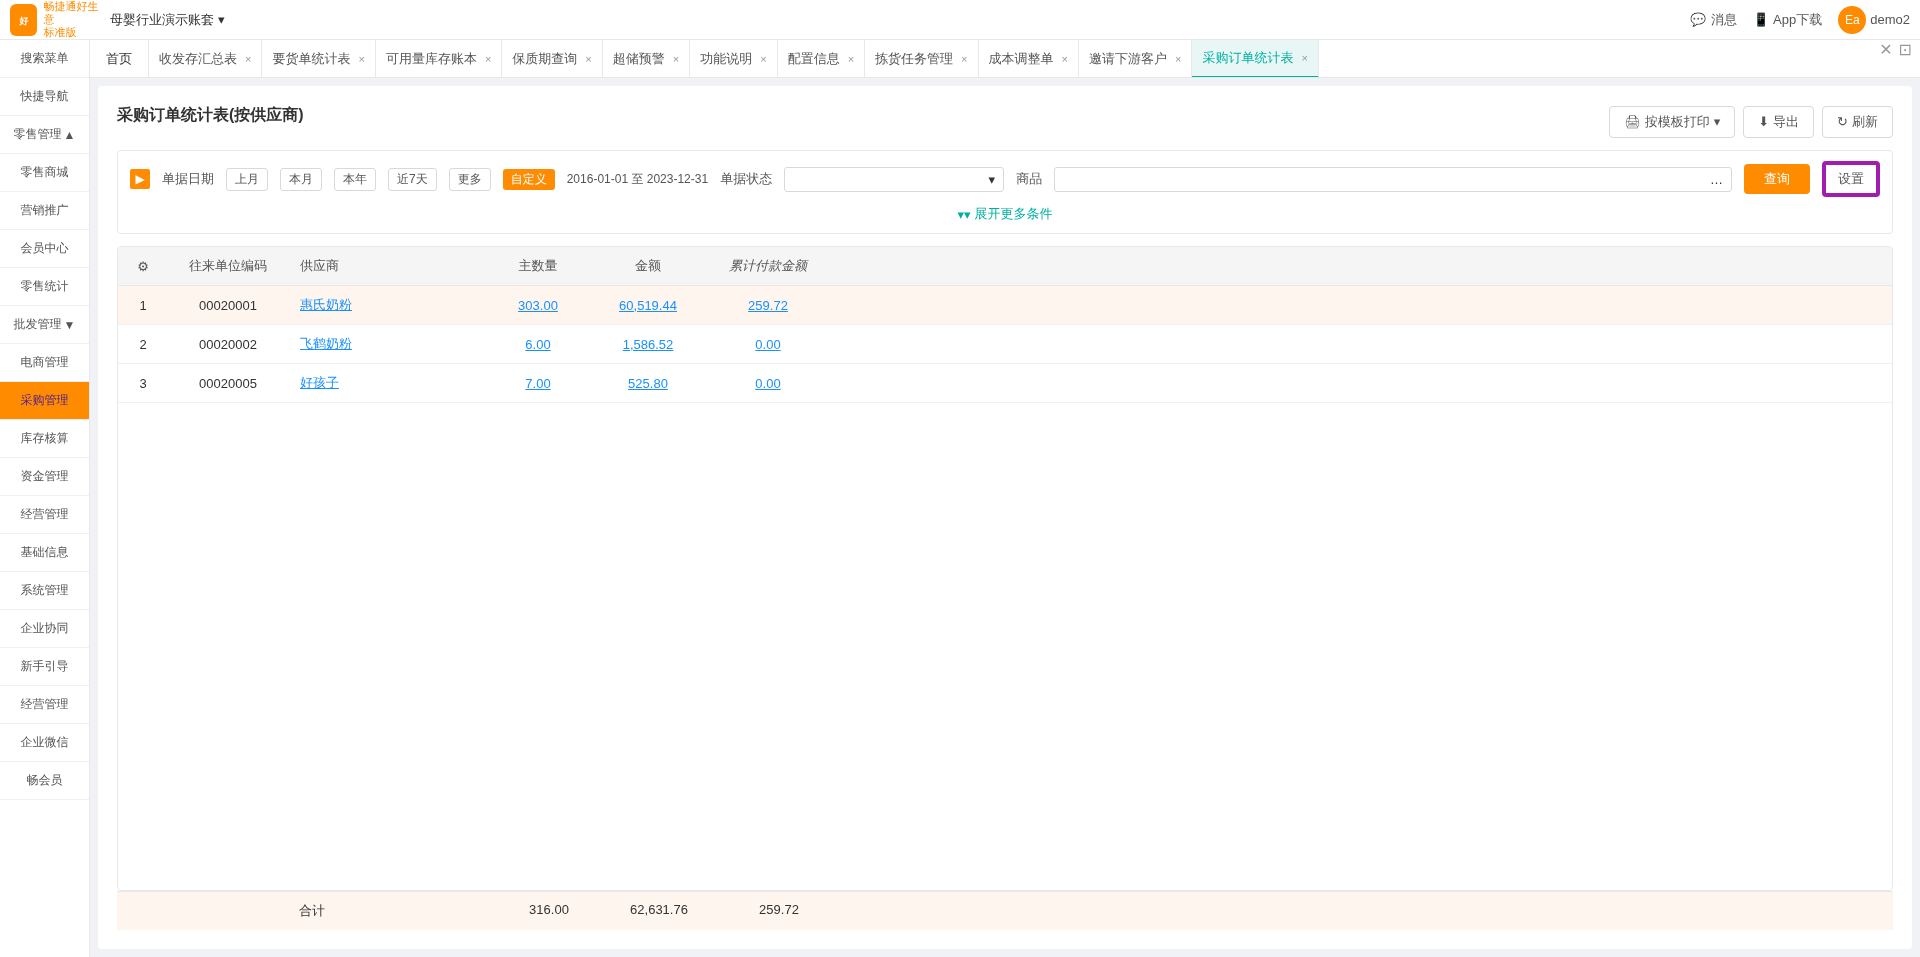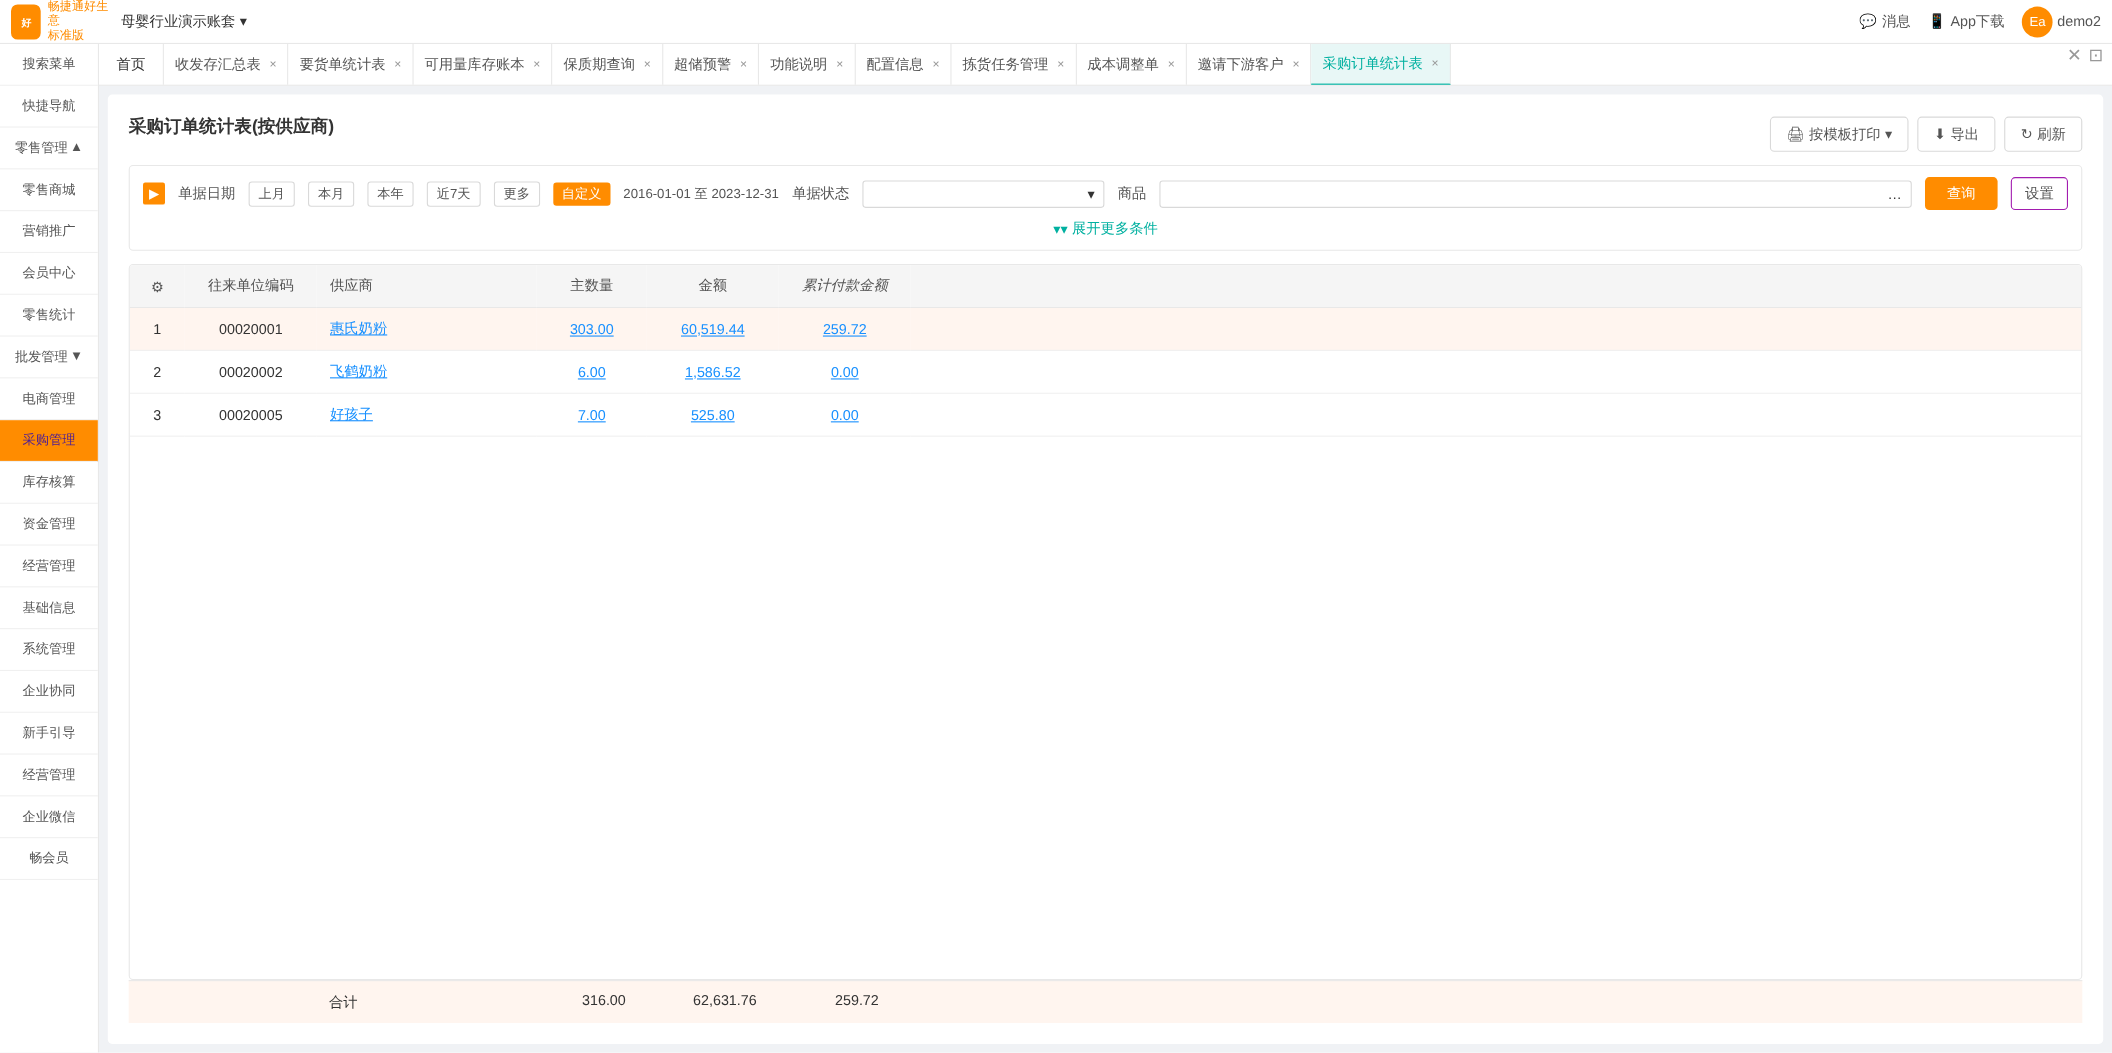--- a/index.html
+++ b/index.html
@@ -15,21 +15,21 @@
     .top-right-item { display: flex; align-items: center; gap: 4px; font-size: 13px; color: #555; cursor: pointer; }
     .avatar { width: 28px; height: 28px; border-radius: 50%; background: #ff8c00; display: flex; align-items: center; justify-content: center; color: white; font-size: 12px; }
 
     
     .main-layout { display: flex; flex: 1; overflow: hidden; }
 
     
     .sidebar { width: 90px; background: #fff; border-right: 1px solid #e8e8e8; display: flex; flex-direction: column; overflow-y: auto; }
     .sidebar-item { padding: 10px 4px; text-align: center; cursor: pointer; font-size: 12px; color: #555; border-bottom: 1px solid #f0f0f0; transition: background 0.2s; }
     .sidebar-item.active { background: #ff8c00; color: #4c1d95; }
-    .sidebar-item.has-arrow { display: flex; justify-content: center; gap: 2px; }
+    .sidebar-item.has-arrow { display: flex; align-items: center; justify-content: center; gap: 2px; }
 
     
     .content-area { flex: 1; display: flex; flex-direction: column; overflow: hidden; }
 
     
     .tab-bar { background: #fff; border-bottom: 1px solid #e8e8e8; display: flex; align-items: flex-start; padding: 0; height: 38px; overflow-x: auto; overflow-y: hidden; flex-shrink: 0; }
     .tab-bar::-webkit-scrollbar { height: 3px; }
     .tab-home { padding: 0 16px; height: 38px; display: flex; align-items: center; font-size: 13px; color: #333; cursor: pointer; border-right: 1px solid #e8e8e8; flex-shrink: 0; }
     .tab-item { padding: 0 10px; height: 38px; display: flex; align-items: center; gap: 6px; font-size: 13px; color: #555; cursor: pointer; border-right: 1px solid #e8e8e8; white-space: nowrap; flex-shrink: 0; position: relative; }
     .tab-item.active { background: #e8f7f6; color: #00b0a0; border-bottom: 2px solid #00b0a0; }
@@ -68,21 +68,21 @@
     .col-paid { width: 120px; font-style: italic; }
     td.text-left { text-align: left; }
 
     
     .table-footer { background: #fff5ef; display: flex; padding: 10px 12px; border-top: 1px solid #e8e8e8; font-size: 13px; }
 
     .toggle-arrow { display: inline-block; width: 20px; height: 20px; background: #ff8c00; color: white; text-align: center; line-height: 20px; border-radius: 2px; cursor: pointer; font-size: 12px; flex-shrink: 0; }
 
     .page-header-actions { display: flex; gap: 8px; align-items: center; }
 
-    .settings-btn { background: #fff; border: 1px solid #a21caf; border-radius: 4px; padding: 5px 12px; font-size: 13px; cursor: pointer; color: #555; }
+    .settings-btn { background: #fff; border: 4px solid #a21caf; border-radius: 4px; padding: 5px 12px; font-size: 13px; cursor: pointer; color: #555; }
   </style>
 </head>
 <body>
 
 <div class="top-bar">
   <div class="logo-area">
     <div class="logo-icon">
       <svg width="20" height="20" viewBox="0 0 20 20" fill="none">
         <circle cx="10" cy="10" r="9" fill="#ff8c00"></circle>
         <text x="10" y="14" text-anchor="middle" fill="white" font-size="9" font-weight="bold">好</text>

